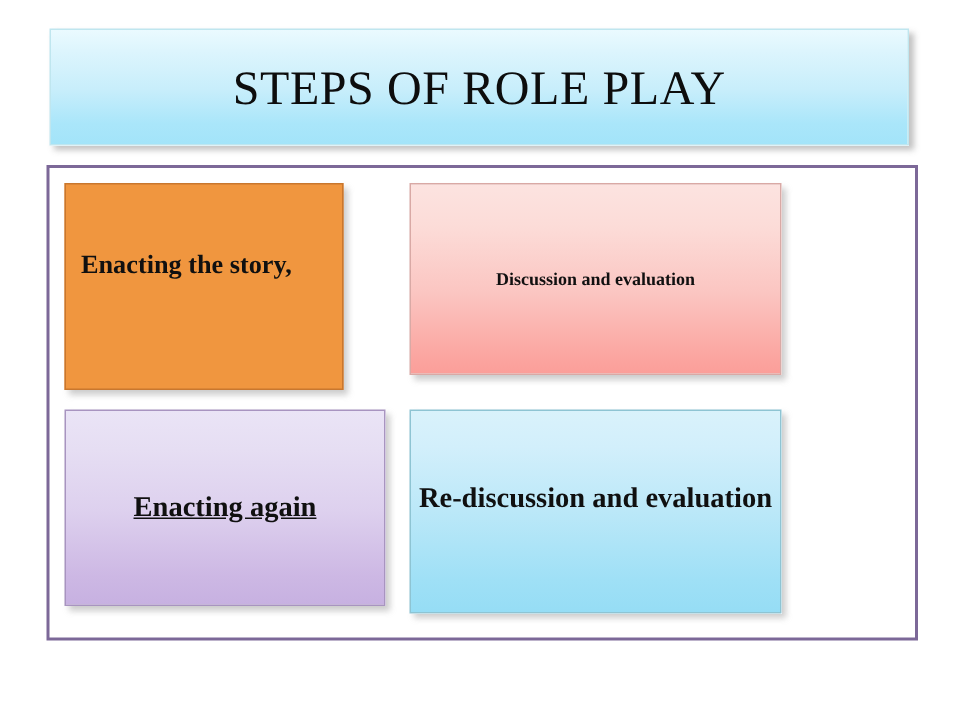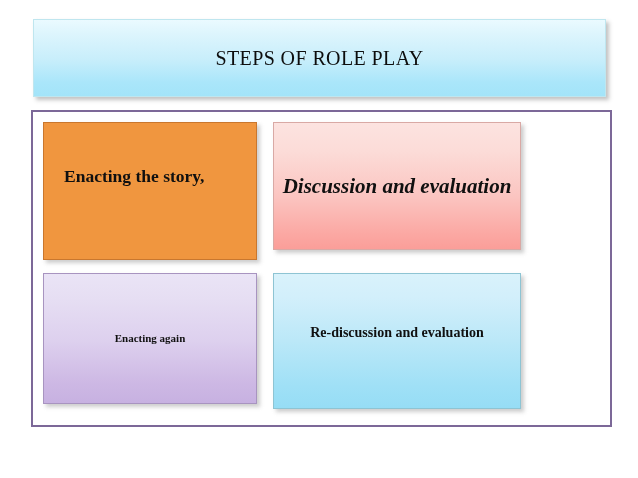--- a/index.html
+++ b/index.html
@@ -39,21 +39,21 @@
                 #a3e4f9 100%);
     border: 1px solid #bfe6ef;
     box-shadow: 3px 3px 4px rgba(120,120,120,0.45);
     box-sizing: border-box;
     display: flex;
     align-items: center;
     justify-content: center;
   }
   #title-text {
     font-family: "Liberation Serif", "DejaVu Serif", serif;
-    font-size: 20px;
+    font-size: 32px;
     color: #0d0d0d;
     letter-spacing: 0.4px;
     line-height: 1;
     white-space: nowrap;
   }
 
   
   #content-frame {
     position: absolute;
     left: 31px;
@@ -78,25 +78,25 @@
     font-family: "Liberation Serif", "DejaVu Serif", serif;
     font-weight: bold;
     color: #101010;
     white-space: nowrap;
   }
 
   
   #box-enacting-story {
     left: 10px;
     top: 10px;
-    width: 214px;
+    width: 186px;
     height: 138px;
     background: #f0963f;
     border: 1px solid #c9772e;
-    padding: 0 20px;
+    padding: 0 10px;
     align-items: flex-start;
   }
   #box-enacting-story .line {
     font-size: 17.5px;
     line-height: 1;
     text-align: left;
   }
   #box-enacting-story .line:first-child { margin-bottom: 28px; }
 
   
@@ -108,63 +108,63 @@
     background: linear-gradient(to bottom,
                 #fce3e0 0%,
                 #fcdcd8 22%,
                 #fbc5c1 58%,
                 #fba8a3 88%,
                 #fb9e99 100%);
     border: 1px solid #d9a9a5;
     align-items: center;
   }
   #box-discussion .line {
-    font-size: 21px;
+    font-size: 12px;
     line-height: 1;
-    font-style: italic;
   }
 
   
   #box-enacting-again {
     left: 10px;
     top: 161px;
     width: 214px;
     height: 131px;
     background: linear-gradient(to bottom,
                 #eae4f6 0%,
                 #e6def3 20%,
                 #ddd0ee 52%,
                 #cdb8e4 85%,
                 #c7b1e1 100%);
     border: 1px solid #a894c0;
     align-items: center;
   }
   #box-enacting-again .line {
-    font-size: 11px;
+    font-size: 19px;
     line-height: 1;
     text-align: center;
+    text-decoration: underline;
   }
 
   
   #box-rediscussion {
     left: 240px;
     top: 161px;
     width: 248px;
     height: 136px;
     background: linear-gradient(to bottom,
                 #d9f2fb 0%,
                 #d2effb 18%,
                 #bbe8f8 50%,
                 #9fe0f6 84%,
                 #96ddf5 100%);
     border: 1px solid #8ec4d3;
     align-items: center;
   }
   #box-rediscussion .line {
-    font-size: 14px;
+    font-size: 19px;
     line-height: 1;
     text-align: center;
   }
   #box-rediscussion .line:first-child { margin-bottom: 17px; }
 </style>
 </head>
 <body>
 
 <div id="slide">
 

